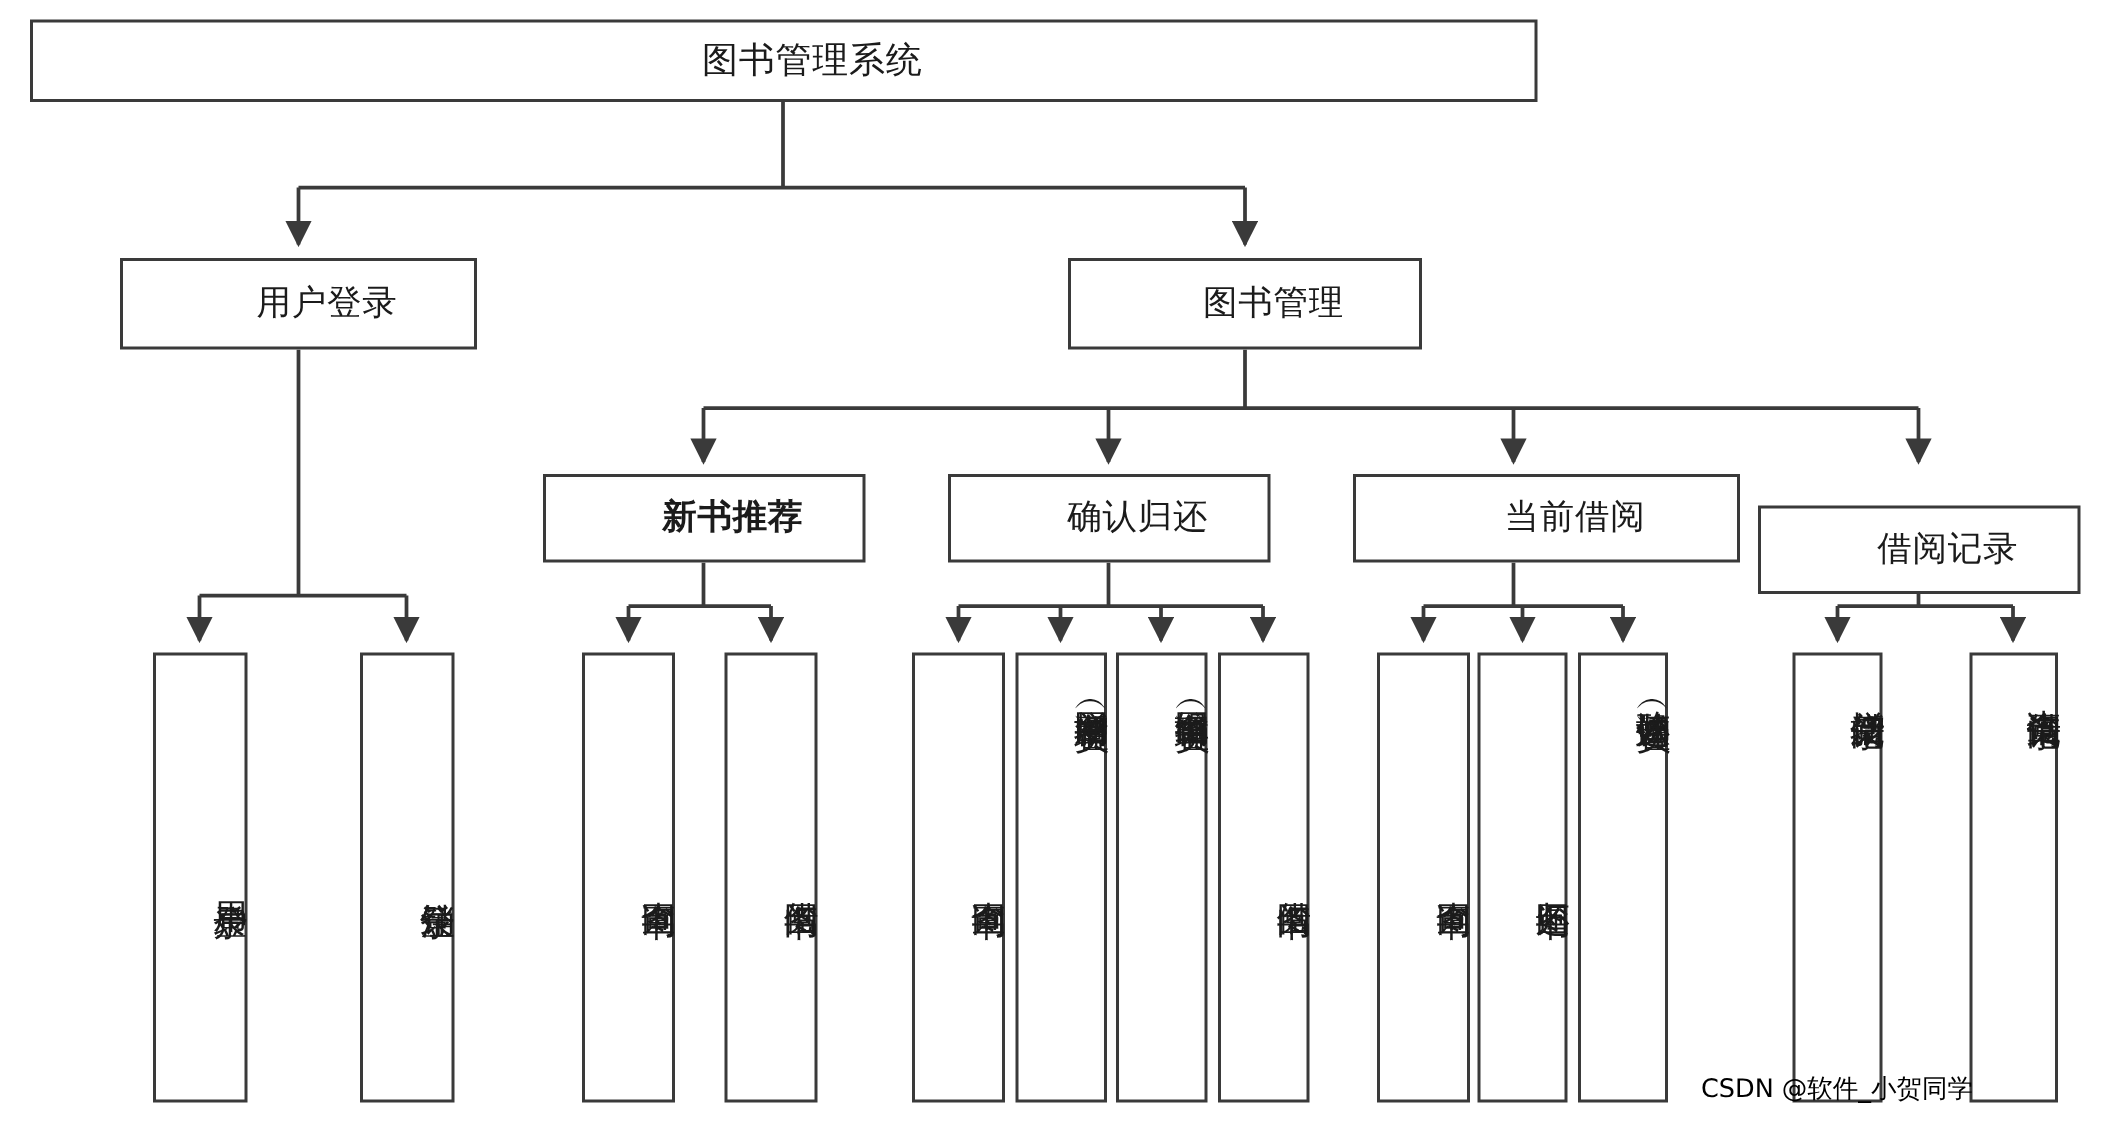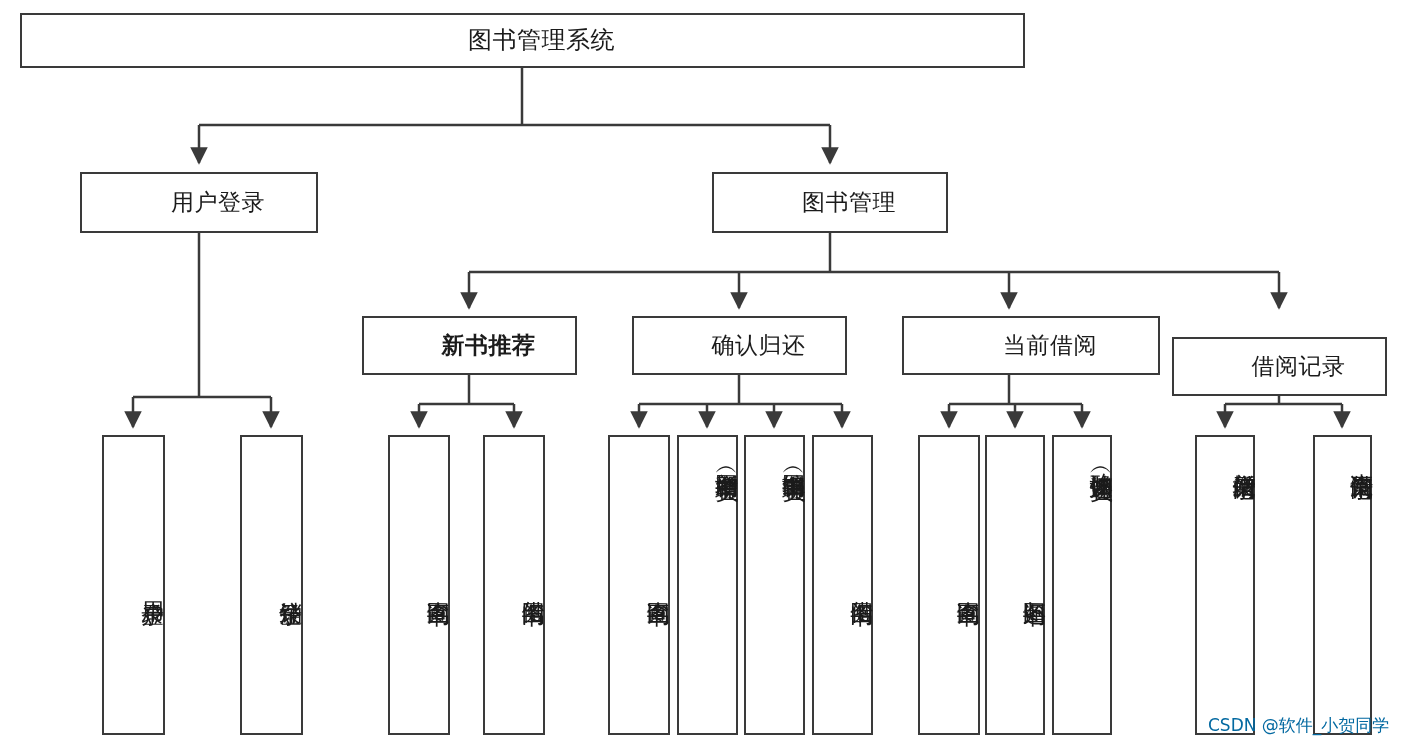--- a/index.html
+++ b/index.html
@@ -60,24 +60,24 @@
     line-height: 1.1;
     letter-spacing: 1px;
     white-space: nowrap;
   }
   .node.vert.mid {
     align-items: center;
     padding-top: 0;
   }
   .watermark {
     position: absolute;
-    left: 1208px;
+    left: 1134px;
     top: 714px;
     font-size: 17px;
-    color: #0369a1;
+    color: #000000;
     white-space: nowrap;
     z-index: 5;
     font-family: "DejaVu Sans", "Liberation Sans", sans-serif;
   }
 </style>
 </head>
 <body>
 
 <div id="canvas">
 

